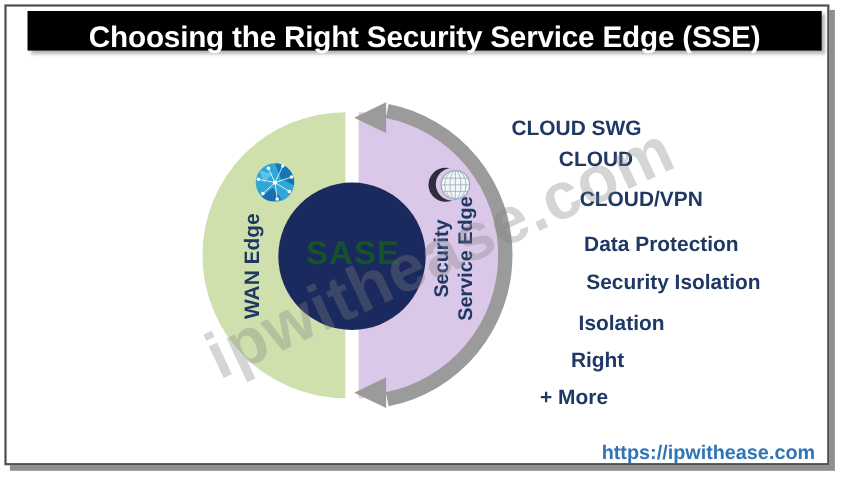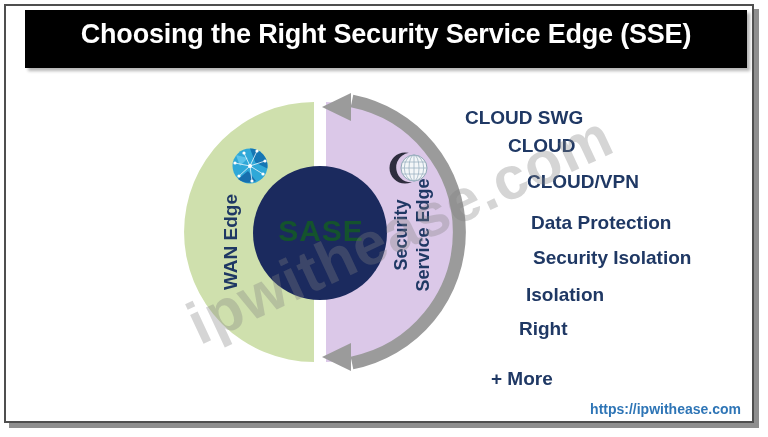--- a/index.html
+++ b/index.html
@@ -6,21 +6,21 @@
   body{
     width:768px;height:437px;position:relative;overflow:hidden;
     background:#ffffff;font-family:"Liberation Sans",sans-serif;
   }
   .card{
     position:absolute;left:4px;top:4px;width:750px;height:419px;
     box-sizing:border-box;background:#fff;border:2px solid #4f4f4f;
     box-shadow:5px 5px 0 #8f8f8f;
   }
   .banner{
-    position:absolute;left:25px;top:10px;width:722px;height:58px;
+    position:absolute;left:25px;top:10px;width:722px;height:36px;
     background:#000;box-shadow:3px 3px 3px #b5b5b5;
   }
   .banner .title{
     color:#fff;font-size:27px;font-weight:bold;text-align:center;
     line-height:49px;letter-spacing:-0.2px;white-space:nowrap;
   }
   svg.diagram{position:absolute;left:0;top:0;}
   .wan-label{
     position:absolute;left:158px;top:230px;width:145px;height:24px;
     line-height:24px;text-align:center;font-size:19px;font-weight:bold;
@@ -39,29 +39,29 @@
     position:absolute;font-size:19px;font-weight:bold;color:#1f3864;
     white-space:nowrap;
   }
   .fn1{left:465px;top:107px}
   .fn2{left:508px;top:135px}
   .fn3{left:527px;top:171px}
   .fn4{left:531px;top:212px}
   .fn5{left:533px;top:247px}
   .fn6{left:526px;top:284px}
   .fn7{left:519px;top:318px}
-  .fn8{left:491px;top:368px}
+  .fn8{left:491px;top:351px}
   .watermark{
     position:absolute;left:140px;top:188px;width:520px;height:84px;
     text-align:center;line-height:84px;font-size:60px;font-weight:bold;
     color:rgba(128,128,128,0.33);transform:rotate(-25deg);
     letter-spacing:1px;z-index:5;pointer-events:none;white-space:nowrap;
   }
   .footer-url{
-    position:absolute;right:27px;top:401px;font-size:14px;font-weight:bold;
+    position:absolute;right:27px;top:401px;font-size:18px;font-weight:bold;
     color:#2e75b6;text-decoration:none;
   }
 </style>
 </head>
 <body>
 
 <div class="card"></div>
 
 <div class="banner">
   <div class="title">Choosing the Right Security Service Edge (SSE)</div>

